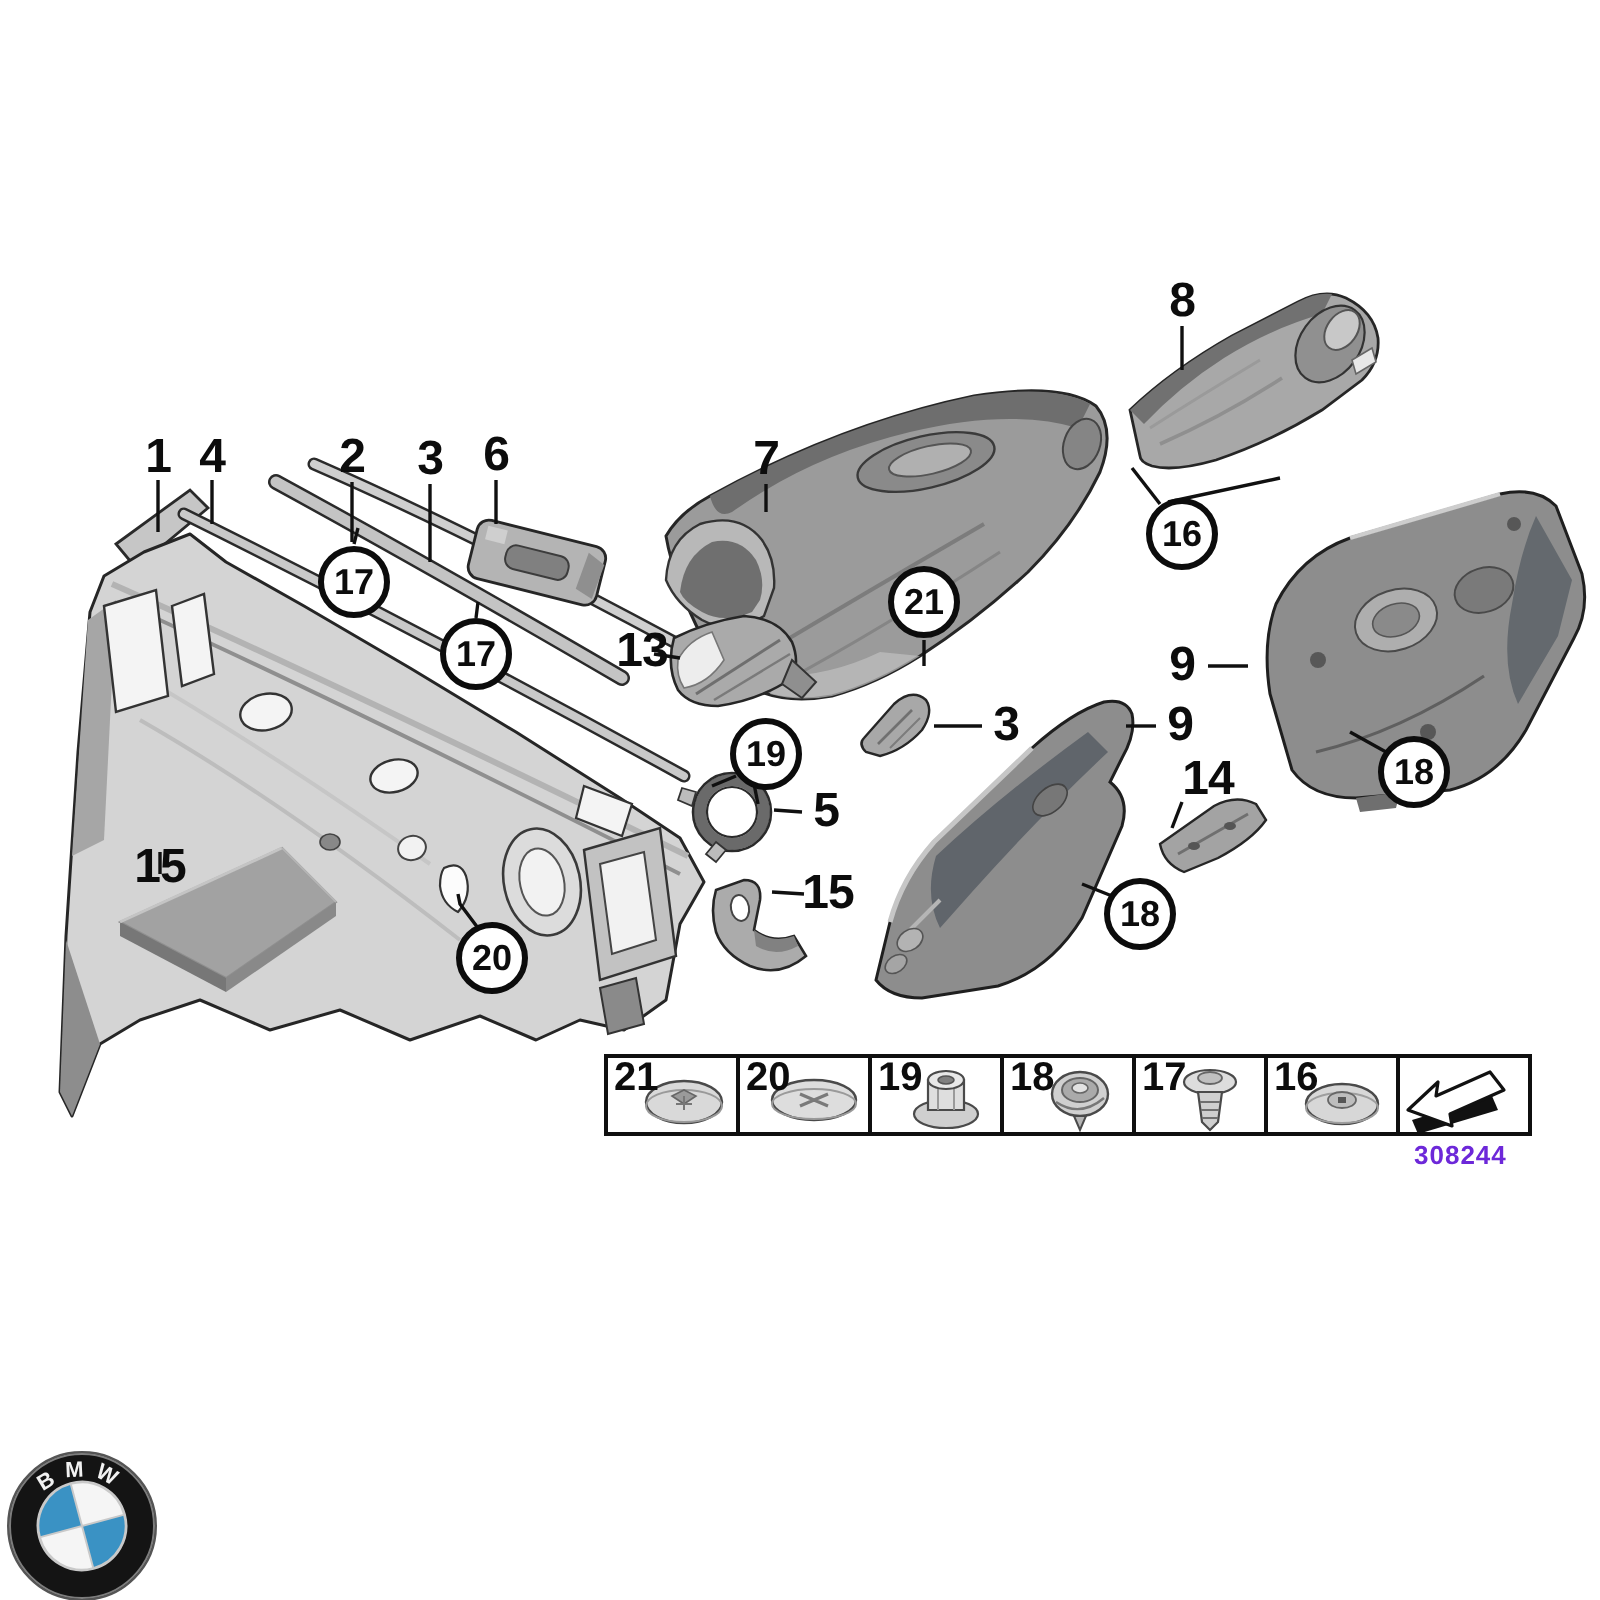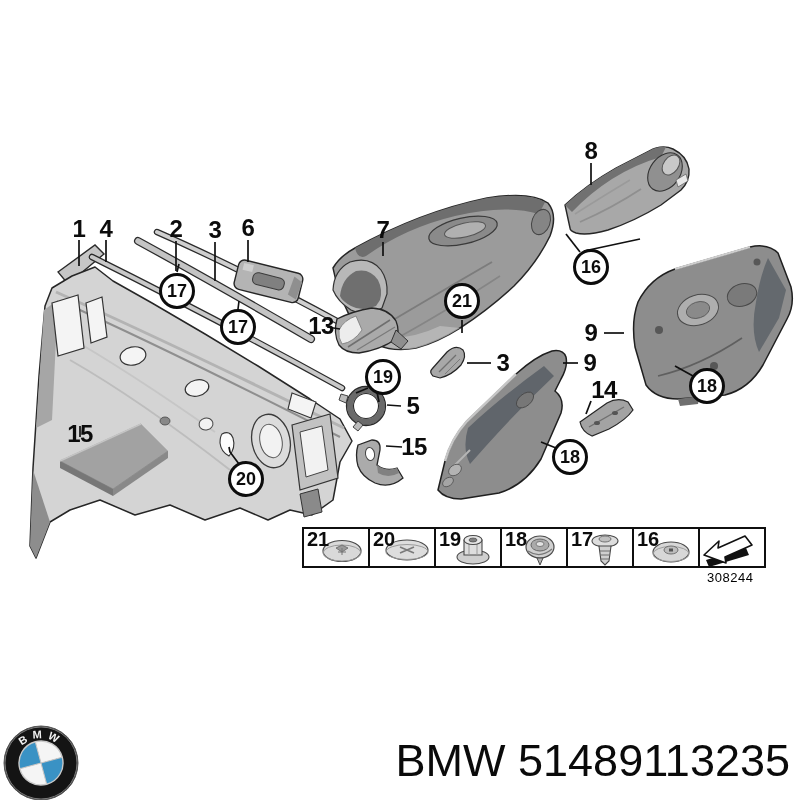--- a/index.html
+++ b/index.html
@@ -11,21 +11,21 @@
   .cir{position:absolute;transform:translate(-50%,-50%);width:30px;height:30px;
        border:3px solid #0c0c0c;border-radius:50%;background:#fff;display:flex;
        align-items:center;justify-content:center;font-weight:bold;font-size:18px;
        color:#0c0c0c;line-height:1;}
   .legend{position:absolute;left:302px;top:527px;display:flex;border:2px solid #0f0f0f;background:#fff;}
   .cell{width:64px;height:37px;border-right:2px solid #0f0f0f;position:relative;}
   .cell:last-child{border-right:none;}
   .cell svg{position:absolute;left:0;top:0;}
   .lg-num{position:absolute;left:3px;top:0;font-weight:bold;font-size:20px;color:#0c0c0c;
           line-height:1.05;z-index:2;}
-  .code{position:absolute;left:707px;top:570px;font-size:13px;color:#000000;letter-spacing:0.5px;}
+  .code{position:absolute;left:707px;top:570px;font-size:13px;color:#6d28d9;letter-spacing:0.5px;font-weight:bold;}
   .pn{position:absolute;top:735px;right:10px;font-size:45px;color:#0a0a0a;white-space:nowrap;}
   .roundel{position:absolute;left:2px;top:724px;}
 </style>
 </head>
 <body>
 
 <div class="stage">
 
   <svg class="drawing" width="800" height="800" viewBox="0 0 800 800">
 
@@ -297,15 +297,14 @@
       <path d="M39,39 L39,61 A22,22 0 0 1 17,39 Z" fill="#f5f5f5"></path>
       <circle cx="39" cy="39" r="22" fill="none" stroke="#c9c9c9" stroke-width="1.4"></circle>
       <path d="M17,39 L61,39 M39,17 L39,61" stroke="#c9c9c9" stroke-width="1"></path>
     </g>
     <path id="bmwArc" d="M 13,34 A 27,27 0 0 1 65,34" fill="none"></path>
     <text font-size="11" font-weight="bold" fill="#f2f2f2" letter-spacing="5" font-family="Liberation Sans, sans-serif">
       <textPath href="#bmwArc" startOffset="50%" text-anchor="middle">BMW</textPath>
     </text>
   </svg>
 
-  <div class="pn">BMW 51489113235</div>
 
 </div>
 
 </body></html>

